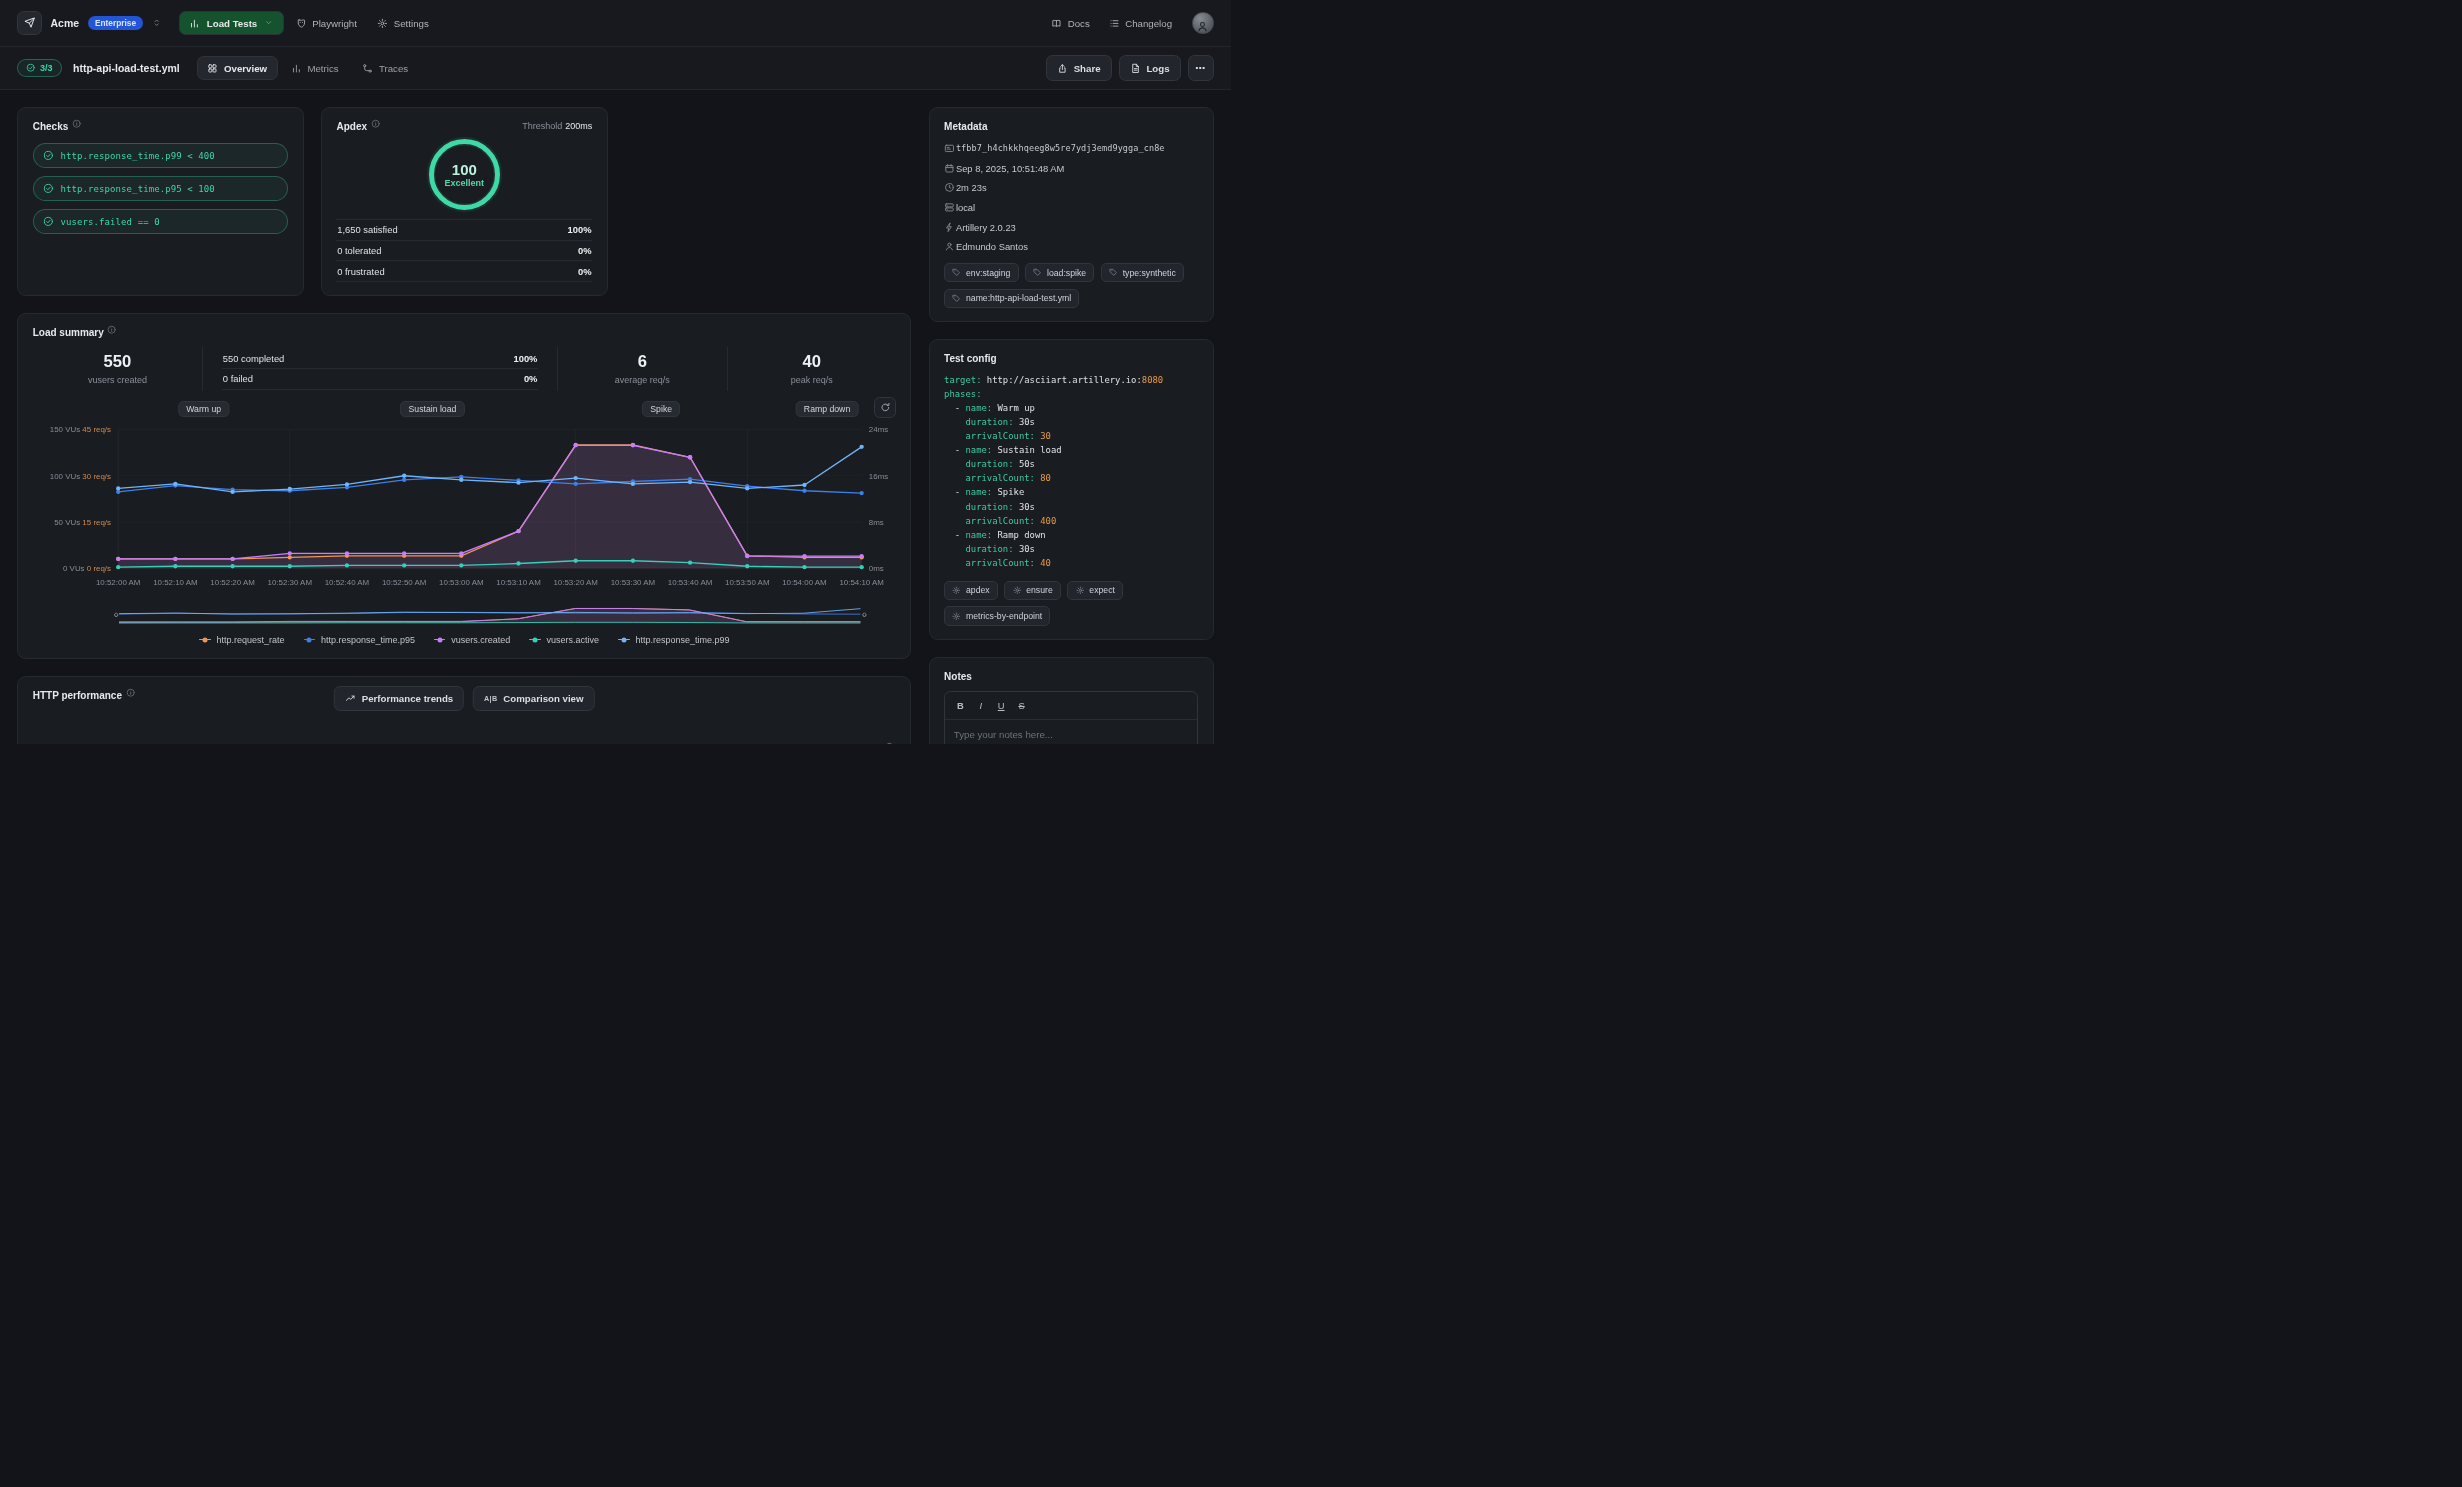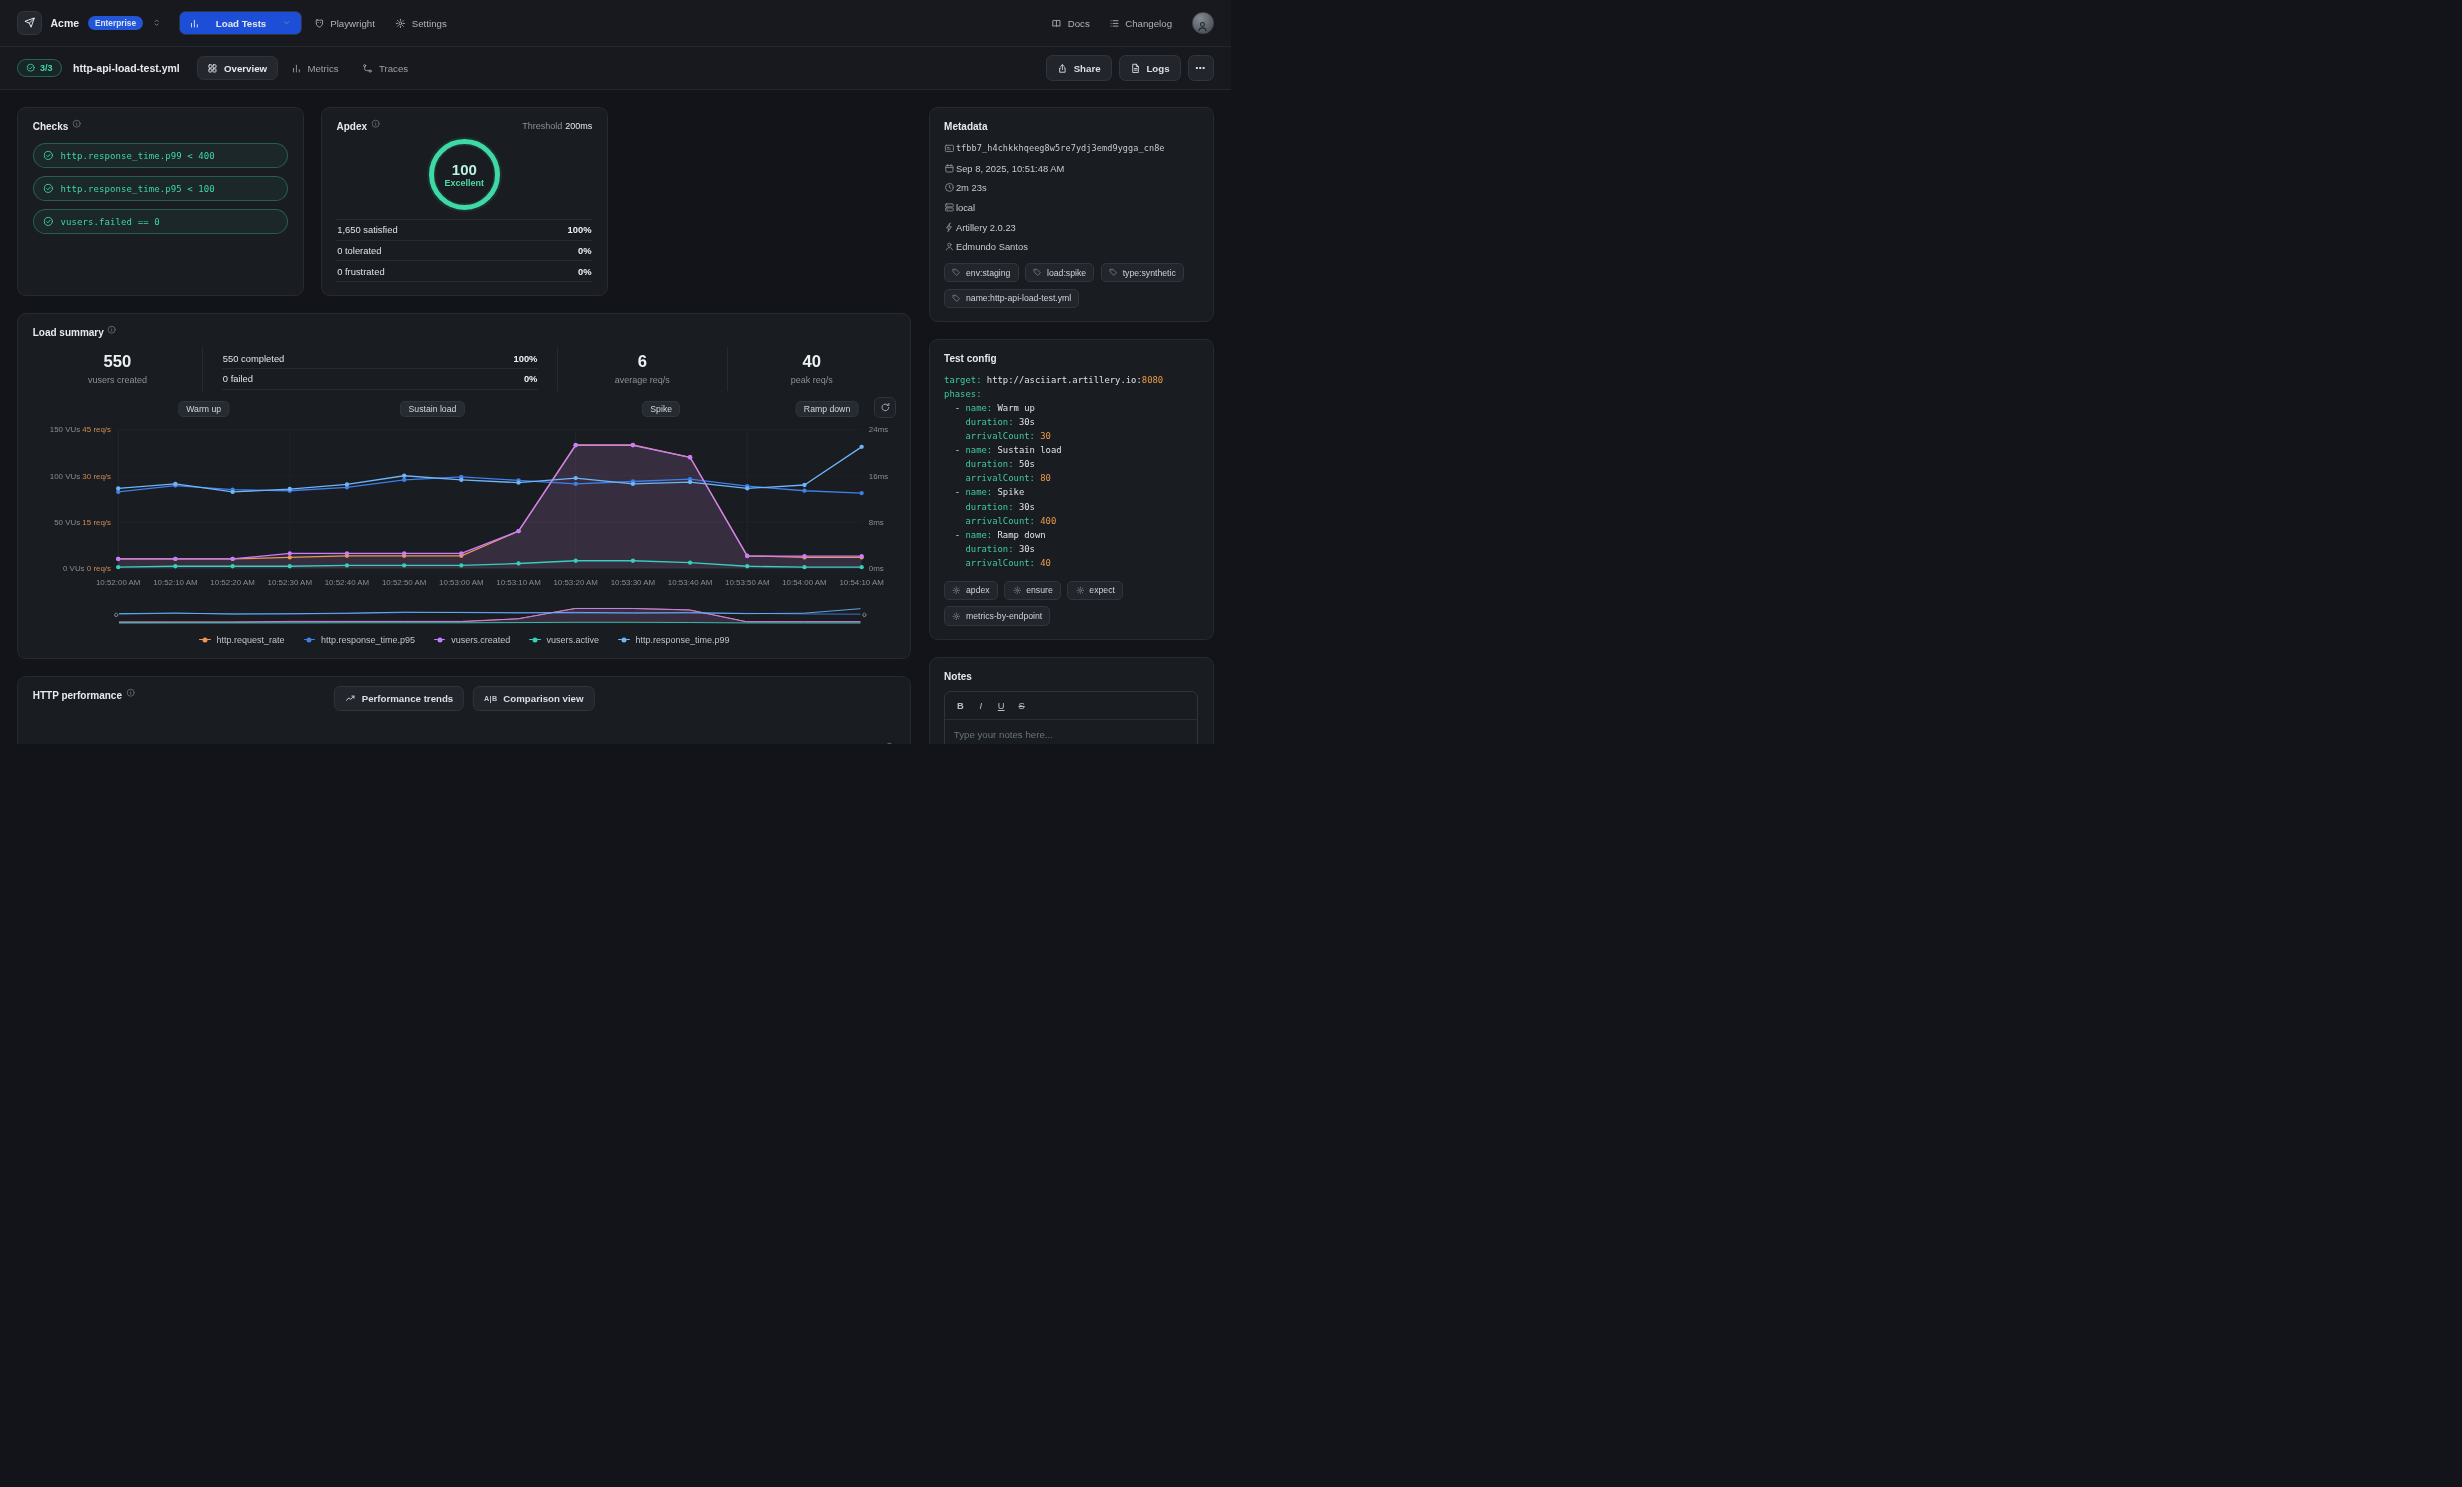--- a/index.html
+++ b/index.html
@@ -10,21 +10,21 @@
   .ic15{width:10.8px;height:10.8px}.ic13{width:9.4px;height:9.4px}.ic12{width:8.7px;height:8.7px}
 
   
   .topnav{height:47px;background:#17191e;border-bottom:0.7px solid #23262c;display:flex;align-items:center;justify-content:space-between;padding:0 17.3px}
   .nav-left{display:flex;align-items:center;gap:8.7px}
   .logo{width:24.5px;height:24.5px;border-radius:6.5px;background:#24272d;border:0.7px solid #32363d;display:flex;align-items:center;justify-content:center;color:#eceef1;cursor:pointer}
   .org{font-weight:700;font-size:10.5px}
   .plan{background:#2356d7;color:#d8e4ff;font-size:8.3px;font-weight:600;padding:2.2px 7.2px;border-radius:720px}
   .switch-ic{color:#8b919b;display:flex;cursor:pointer}
   .nav-items{display:flex;align-items:center;gap:2.9px;margin-left:8.7px}
-  .nav-pill{display:flex;align-items:center;gap:16px;background:#1d4ed8;border:0.7px solid #2e323a;border-radius:6.5px;padding:5.8px 9.4px;color:#e7e9ec;font-size:9.7px;font-weight:600;cursor:pointer}
+  .nav-pill{display:flex;align-items:center;gap:7px;background:#14532d;border:0.7px solid #2e323a;border-radius:6.5px;padding:5.8px 9.4px;color:#e7e9ec;font-size:9.7px;font-weight:600;cursor:pointer}
   .nav-pill .caret{color:#8b919b}
   .nav-link{display:flex;align-items:center;gap:5.8px;background:none;border:none;color:#aeb3bb;font-size:9.7px;font-weight:500;padding:5.8px 8.7px;cursor:pointer}
   .nav-right{display:flex;align-items:center;gap:1.4px}
   .avatar{width:21.6px;height:21.6px;border-radius:50%;background:radial-gradient(circle at 35% 28%,#858b93,#3f434a);border:0.7px solid #4a4e56;margin-left:10px;display:flex;align-items:flex-end;justify-content:center;overflow:hidden;cursor:pointer}
   .avatar .ic{color:#23262b;width:13px;height:13px}
 
   
   .testbar{height:43px;background:#17191e;border-bottom:0.7px solid #23262c;display:flex;align-items:center;justify-content:space-between;padding:0 17.3px}
   .tb-left{display:flex;align-items:center;gap:11.5px}
   .badge-33{display:flex;align-items:center;gap:4.3px;border:0.7px solid rgba(62,214,167,.35);background:rgba(62,214,167,.07);color:#3ed6a7;border-radius:720px;padding:2.9px 8px;font-size:9px;font-weight:700;cursor:default}

